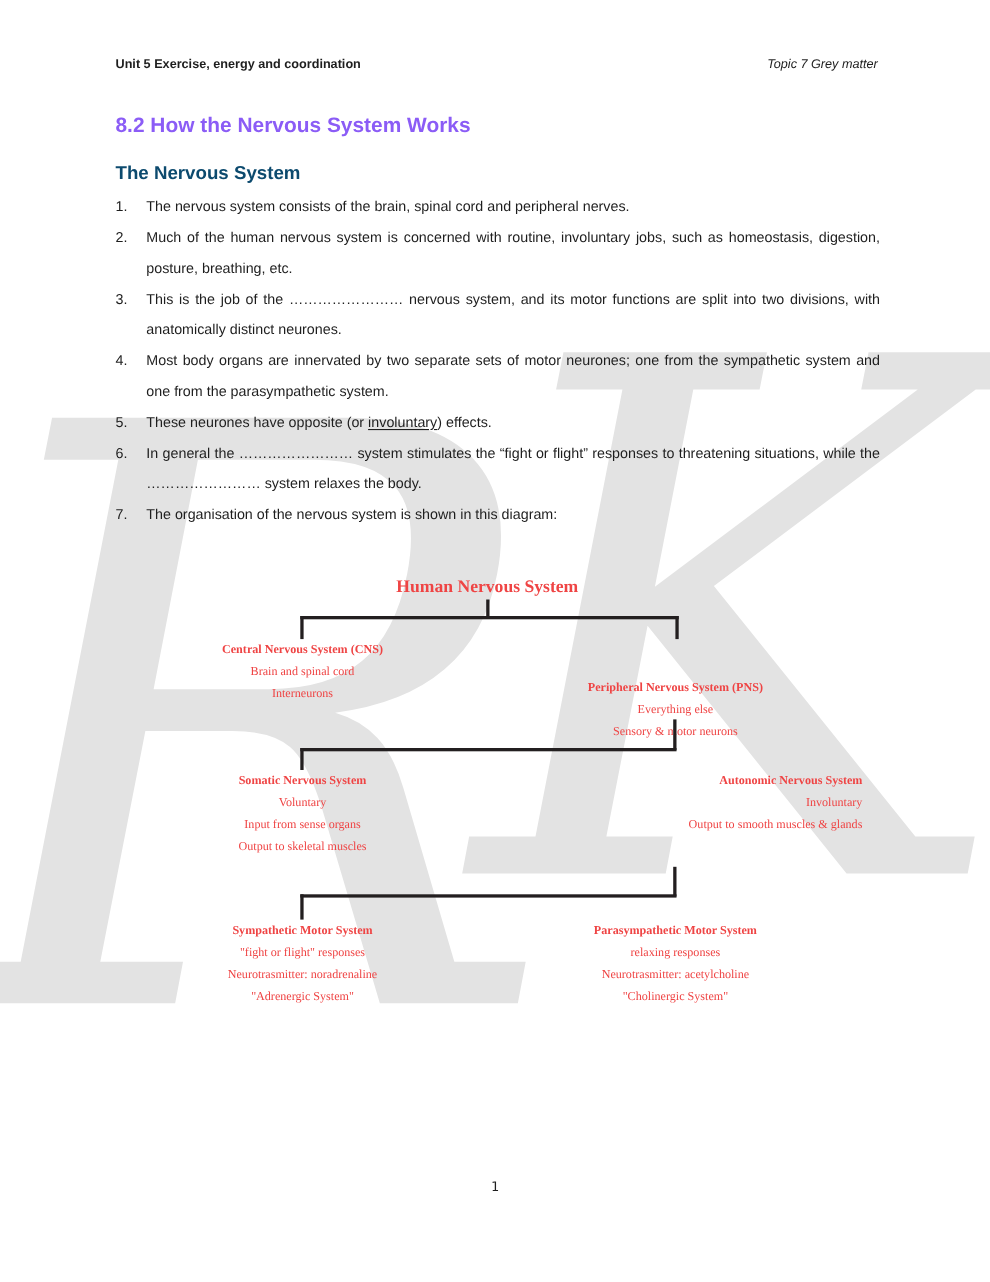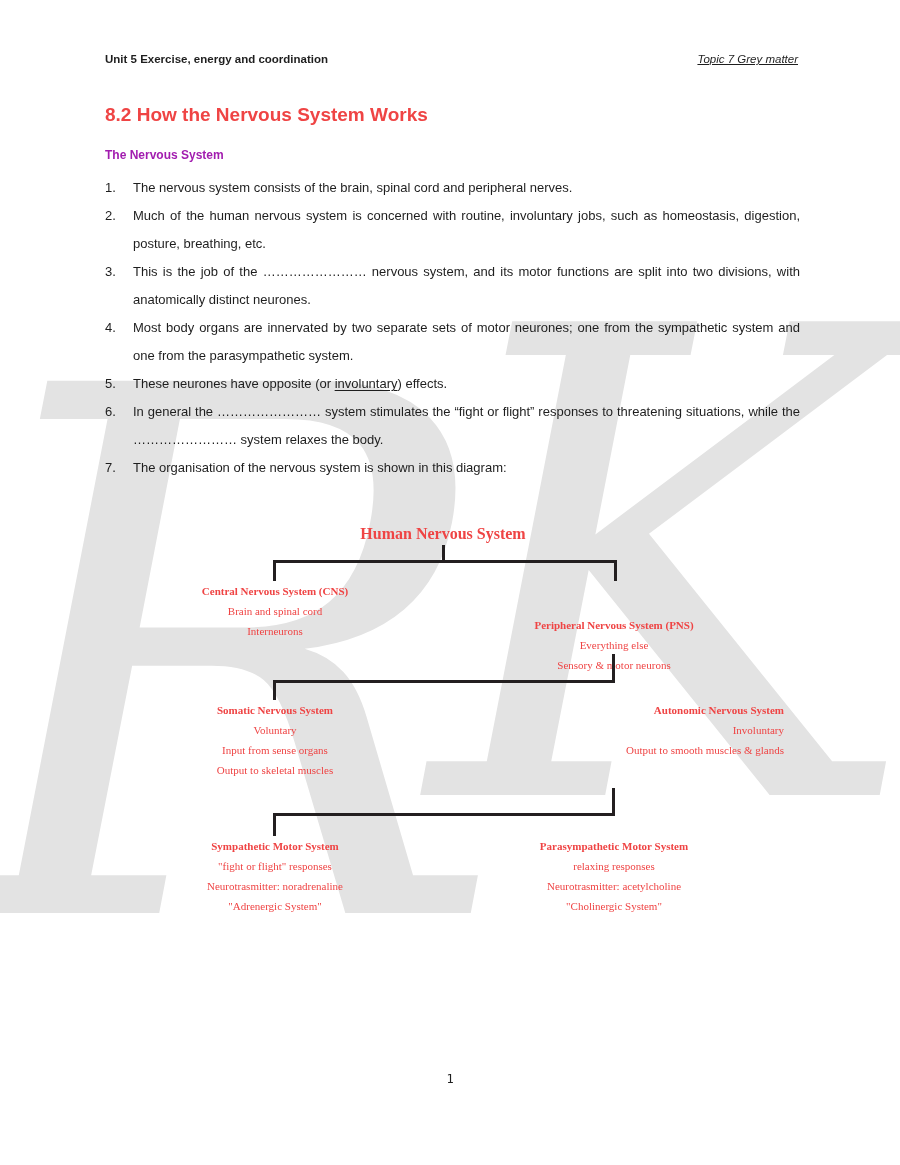--- a/index.html
+++ b/index.html
@@ -35,39 +35,39 @@
     position: absolute;
     z-index: 1;
     left: 105px; right: 102px; top: 52px;
     display: flex;
     justify-content: space-between;
     font-size: 11.5px;
     line-height: 15px;
     text-align: center;
   }
   .hdr-left  { font-weight: bold; }
-  .hdr-right { font-style: italic; text-decoration: underline; }
+  .hdr-right { font-style: italic; }
   
   .title {
     position: absolute;
     z-index: 1;
     left: 105px; top: 104px;
     margin: 0;
     font-size: 19px;
     font-weight: bold;
-    color: #ef4444;
+    color: #8b5cf6;
   }
   .section-heading {
     position: absolute;
     z-index: 1;
     left: 105px; top: 148px;
     margin: 0;
-    font-size: 12px;
+    font-size: 17px;
     font-weight: bold;
-    color: #a21caf;
+    color: #0c4a6e;
   }
   
   .num-list {
     position: absolute;
     z-index: 1;
     left: 105px; top: 174px;
     width: 695px;
     margin: 0; padding: 0;
     list-style: none;
     font-size: 13px;

